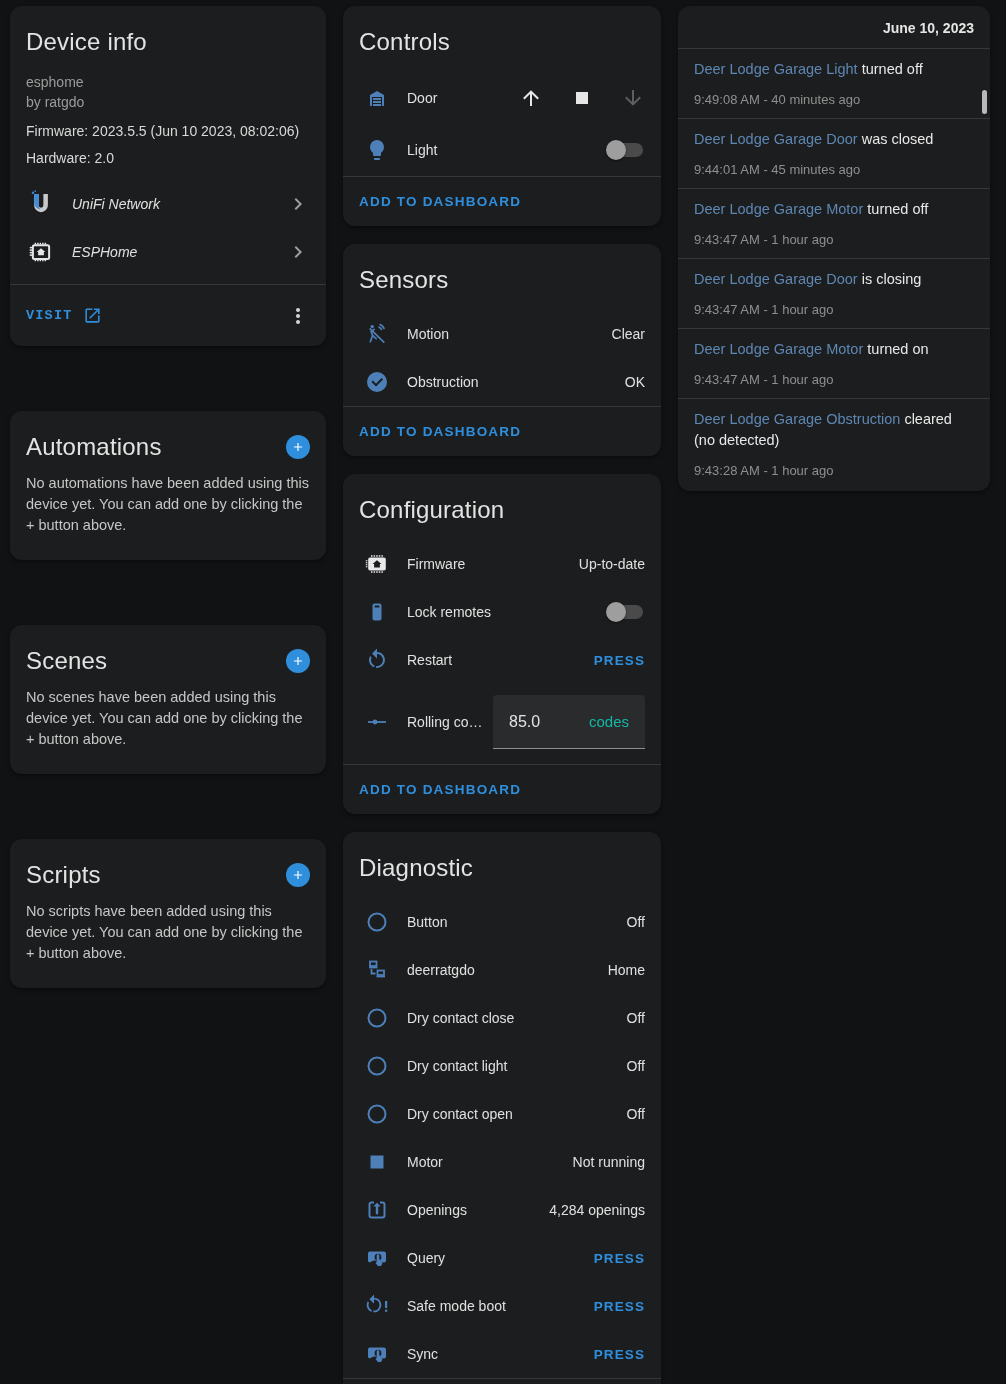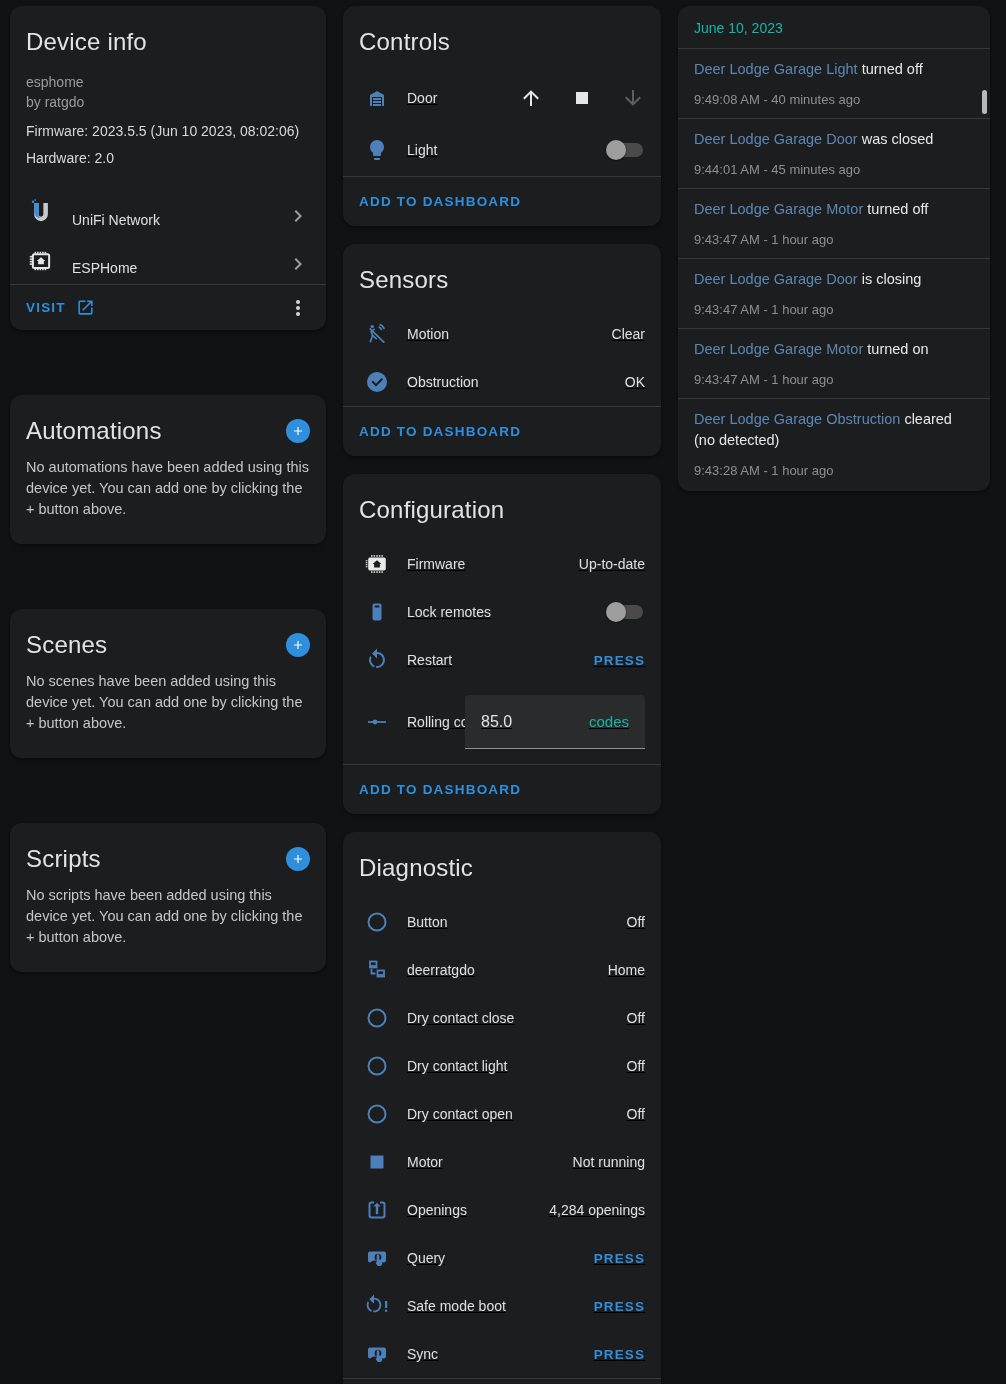--- a/index.html
+++ b/index.html
@@ -11,21 +11,21 @@
   .col3 { width:312px; }
   .card { background:#1c1d1e; border-radius:12px; box-shadow:0 2px 4px rgba(0,0,0,.4); position:relative; }
   .col1 .card { margin-bottom:30px; }
   .col2 .card { margin-bottom:18px; }
   .card-header { font-size:24px; font-weight:400; color:#e3e3e3; padding:22px 16px 16px; letter-spacing:.2px; }
   .card-header-row { display:flex; justify-content:space-between; align-items:center; padding:22px 16px 12px; }
   .card-header-row .card-header { padding:0; }
   .plus-btn { width:24px; height:24px; border-radius:50%; background:#2f8fdd; display:flex; align-items:center; justify-content:center; cursor:pointer; flex:none; }
   .plus-btn svg { width:14px; height:14px; }
   .empty-text { color:#c6c6c6; font-size:14.5px; line-height:21px; padding:0 16px 24px; }
-  .row { display:flex; align-items:center; height:48px; padding:0 16px 0 22px;text-decoration:underline; }
+  .row { display:flex; align-items:center; height:48px; padding:0 16px 0 22px; }
   .row-tall { height:52px; }
   .row-icon { width:24px; height:24px; color:#4d7fb8; margin-right:18px; flex:none; display:flex; align-items:center; justify-content:center; }
   .row-icon svg { width:24px; height:24px; }
   .row-label { flex:1; color:#e0e0e0; font-size:14px; white-space:nowrap; overflow:hidden; }
   .row-value { color:#e0e0e0; font-size:14px; text-align:left; white-space:nowrap; }
   .press { color:#2f8fdd; font-weight:700; font-size:13.5px; letter-spacing:1.1px; }
   .card-footer { border-top:1px solid rgba(255,255,255,.12); padding:0 16px; height:50px; display:flex; align-items:center; }
   .link-btn { color:#2f8fdd; font-weight:700; font-size:13.5px; letter-spacing:1.2px; cursor:pointer; }
   
   .toggle { width:34px; height:14px; border-radius:7px; background:#4a4a4a; position:relative; margin-right:2px; cursor:pointer; }
@@ -33,36 +33,36 @@
   
   .cover-btns { display:flex; align-items:center; }
   .icon-btn { width:24px; height:24px; display:flex; align-items:center; justify-content:center; cursor:pointer; }
   .icon-btn + .icon-btn { margin-left:27px; }
   .icon-btn svg { width:24px; height:24px; }
   .c-on { color:#e6e6e6; }
   .c-dis { color:#5f5f5f; }
   
   .di-sub { color:#9b9b9b; font-size:14px; line-height:20px; padding:0 16px; }
   .di-meta { color:#d9d9d9; font-size:14px; padding:0 16px; margin-top:11px; }
-  .integration { display:flex; align-items:flex-end; height:48px; padding:0 16px; cursor:pointer; }
+  .integration { display:flex; align-items:center; height:48px; padding:0 16px; cursor:pointer;font-style:italic; }
   .integrations { margin-top:14px; padding-bottom:8px; }
   .int-icon { width:30px; height:30px; margin-right:16px; flex:none; display:flex; align-items:center; justify-content:center; }
   .int-label { flex:1; color:#e0e0e0; font-size:14px; }
   .chevron { color:#9e9e9e; width:24px; height:24px; }
-  .di-footer { border-top:1px solid rgba(255,255,255,.12); height:46px; display:flex; align-items:center; justify-content:space-between; padding:0 16px; }
+  .di-footer { border-top:1px solid rgba(255,255,255,.12); height:62px; display:flex; align-items:center; justify-content:space-between; padding:0 16px;font-family:Liberation Mono, monospace; }
   .visit { display:flex; align-items:center; gap:10px; cursor:pointer; }
   .visit svg { width:19px; height:19px; color:#2f8fdd; }
   .kebab { width:24px; height:24px; color:#d6d6d6; cursor:pointer; display:flex; align-items:center; justify-content:center; }
   
-  .textfield { width:180px; height:54px; background:#2a2b2c; border-radius:4px 4px 0 0; border-bottom:1px solid #8f8f8f; display:flex; align-items:center; justify-content:space-between; padding:0 16px; cursor:text; }
+  .textfield { width:152px; height:54px; background:#2a2b2c; border-radius:4px 4px 0 0; border-bottom:1px solid #8f8f8f; display:flex; align-items:center; justify-content:space-between; padding:0 16px; cursor:text; }
   .tf-value { color:#e3e3e3; font-size:16px; }
   .tf-suffix { color:#14b8a6; font-size:15px; }
   .row-rolling { height:64px; margin:6px 0 10px; }
   
-  .lb-date { padding:14px 16px 12px; font-weight:400; font-size:14px; color:#14b8a6; }
+  .lb-date { padding:14px 16px 12px; font-weight:700; font-size:14px; color:#e5e5e5;text-align:right; }
   .lb-entry { border-top:1px solid rgba(255,255,255,.12); padding:10px 20px 11px 16px; cursor:default; }
   .lb-line { font-size:14.5px; line-height:21px; color:#e8e8e8; font-weight:500; }
   .lb-entity { color:#5e87b3; font-weight:400; cursor:pointer; }
   .lb-time { font-size:13px; color:#8f8f8f; margin-top:12px; font-weight:400; }
   .lb-card { padding-bottom:2px; }
   .lb-scroll-thumb { position:absolute; right:3px; top:84px; width:5px; height:24px; border-radius:3px; background:#b9b9b9; }
   .fw-icon { color:#e9e9e9; }
 </style>
 </head>
 <body>

